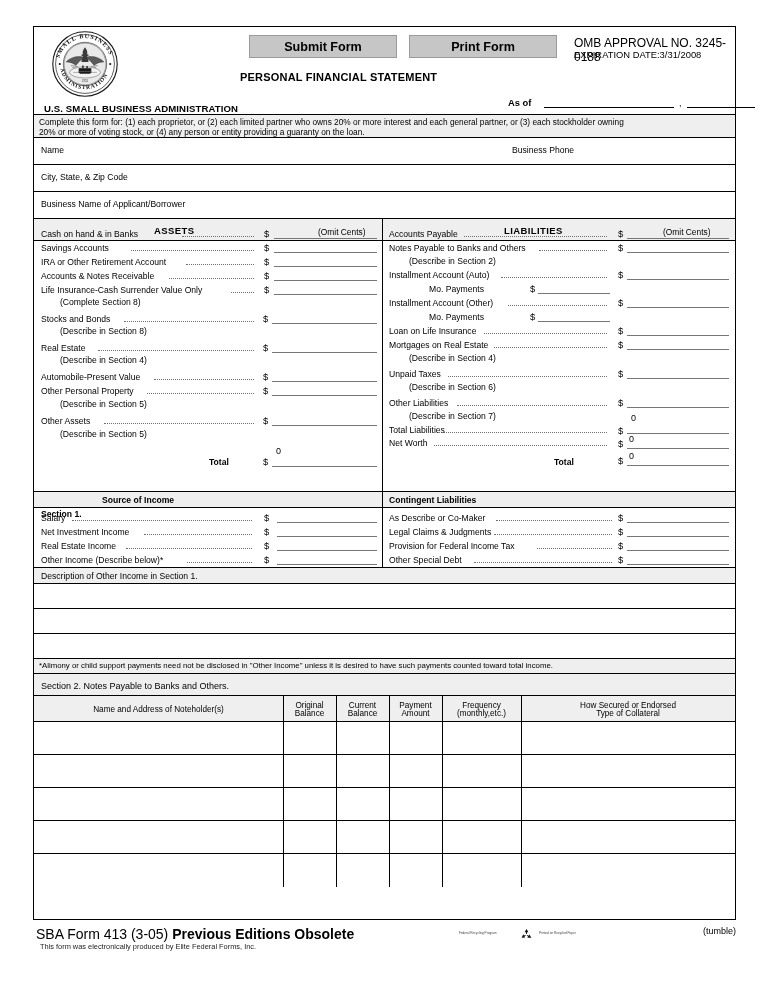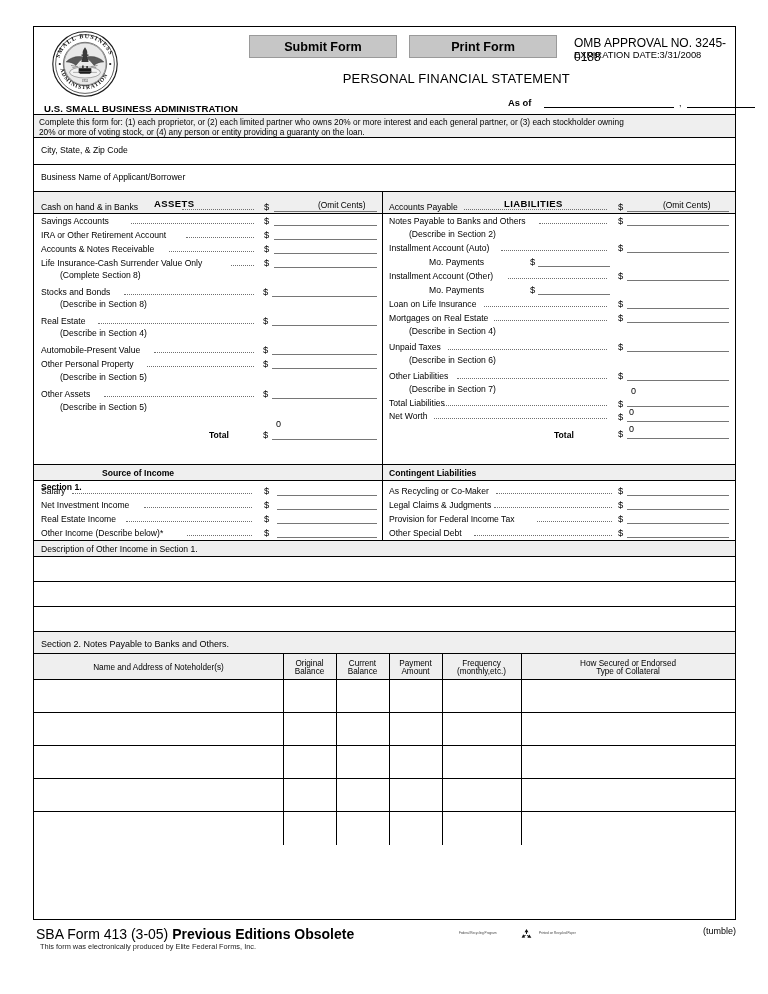--- a/index.html
+++ b/index.html
@@ -25,21 +25,21 @@
   .logo{position:absolute;left:14px;top:2px;width:74px;height:70px;}
   .sba-name{position:absolute;left:10px;top:76px;font-size:9.6px;font-weight:bold;letter-spacing:.1px;}
   .btn{
     position:absolute;background:#c6c6c6;border:1px solid #9a9a9a;
     font-size:12.6px;font-weight:bold;text-align:center;
     box-sizing:border-box;cursor:pointer;color:#000;
     font-family:"Liberation Sans",sans-serif;
   }
   .btn-submit{left:215px;top:8px;width:148px;height:23px;line-height:21px;}
   .btn-print{left:375px;top:8px;width:148px;height:23px;line-height:21px;}
-  .pfs{position:absolute;left:206px;top:44px;width:330px;text-align:right;font-size:13px;font-weight:normal;letter-spacing:.2px;}
+  .pfs{position:absolute;left:206px;top:44px;width:330px;text-align:left;font-size:11px;font-weight:bold;letter-spacing:.2px;}
   .omb1{position:absolute;left:540px;top:9px;font-size:12px;}
   .omb2{position:absolute;left:540px;top:22px;font-size:9.4px;}
   .asof{position:absolute;left:474px;top:70px;font-size:9.4px;font-weight:bold;}
   .asof-l1{position:absolute;left:510px;top:80px;width:130px;border-bottom:1px solid #000;}
   .asof-comma{position:absolute;left:645px;top:71px;font-size:9px;}
   .asof-l2{position:absolute;left:653px;top:80px;width:68px;border-bottom:1px solid #000;}
 
   
   .instr{position:relative;height:24px;box-sizing:border-box;background:#efefef;border-top:1.1px solid #000;border-bottom:1.1px solid #000;}
   .instr .l{position:absolute;left:5px;font-size:8.3px;line-height:10px;}
@@ -143,20 +143,24 @@
       <div class="asof-comma">,</div>
       <div class="asof-l2"></div>
     </div>
 
     <div class="instr">
       <div class="l" style="top:2px">Complete this form for: (1) each proprietor, or (2) each limited partner who owns 20% or more interest and each general partner, or (3) each stockholder owning</div>
       <div class="l" style="top:12px">20% or more of voting stock, or (4) any person or entity providing a guaranty on the loan.</div>
     </div>
 
     <div class="namerow">
+      <div class="lbl">Name</div>
+      <div class="lbl2">Business Phone</div>
+    </div>
+    <div class="namerow">
       <div class="lbl">City, State, &amp; Zip Code</div>
     </div>
     <div class="namerow">
       <div class="lbl">Business Name of Applicant/Borrower</div>
     </div>
 
     <div class="alpanel">
       <div class="vdiv" style="left:348px"></div>
 
       <div class="colhdr">
@@ -318,21 +322,21 @@
       <div class="lineitem" style="left:7px;top:33px">Real Estate Income</div>
       <div class="dots" style="left:92px;top:40px;width:126px"></div>
       <div class="dollar" style="left:230px;top:32px">$</div>
       <div class="blank" style="left:243px;top:42px;width:100px"></div>
 
       <div class="lineitem" style="left:7px;top:47px">Other Income (Describe below)*</div>
       <div class="dots" style="left:153px;top:54px;width:65px"></div>
       <div class="dollar" style="left:230px;top:46px">$</div>
       <div class="blank" style="left:243px;top:56px;width:100px"></div>
 
-      <div class="lineitem" style="left:355px;top:5px">As Recycling or Co-Maker</div>
+      <div class="lineitem" style="left:355px;top:5px">As Describe or Co-Maker</div>
       <div class="dots" style="left:462px;top:12px;width:116px"></div>
       <div class="dollar" style="left:584px;top:4px">$</div>
       <div class="blank" style="left:593px;top:14px;width:102px"></div>
 
       <div class="lineitem" style="left:355px;top:19px">Legal Claims &amp; Judgments</div>
       <div class="dots" style="left:460px;top:26px;width:118px"></div>
       <div class="dollar" style="left:584px;top:18px">$</div>
       <div class="blank" style="left:593px;top:28px;width:102px"></div>
 
       <div class="lineitem" style="left:355px;top:33px">Provision for Federal Income Tax</div>
@@ -346,20 +350,23 @@
       <div class="blank" style="left:593px;top:56px;width:102px"></div>
     </div>
 
     <div class="descbar">
       <div class="t" style="left:7px;top:3px">Description of Other Income in Section 1.</div>
     </div>
     <div class="descrow"></div>
     <div class="descrow"></div>
     <div class="descrow"></div>
 
+    <div class="alimony">
+      <div class="t" style="left:5px;top:2px;font-size:7.8px">*Alimony or child support payments need not be disclosed in "Other Income" unless it is desired to have such payments counted toward total income.</div>
+    </div>
 
     <div class="sec2hdr">
       <div class="t" style="left:7px;top:7px;font-size:9px">Section 2. Notes Payable to Banks and Others.</div>
     </div>
 
     <div class="tbl">
       <div class="thr">
         <div class="cdiv" style="left:249px"></div>
         <div class="cdiv" style="left:302px"></div>
         <div class="cdiv" style="left:355px"></div>

